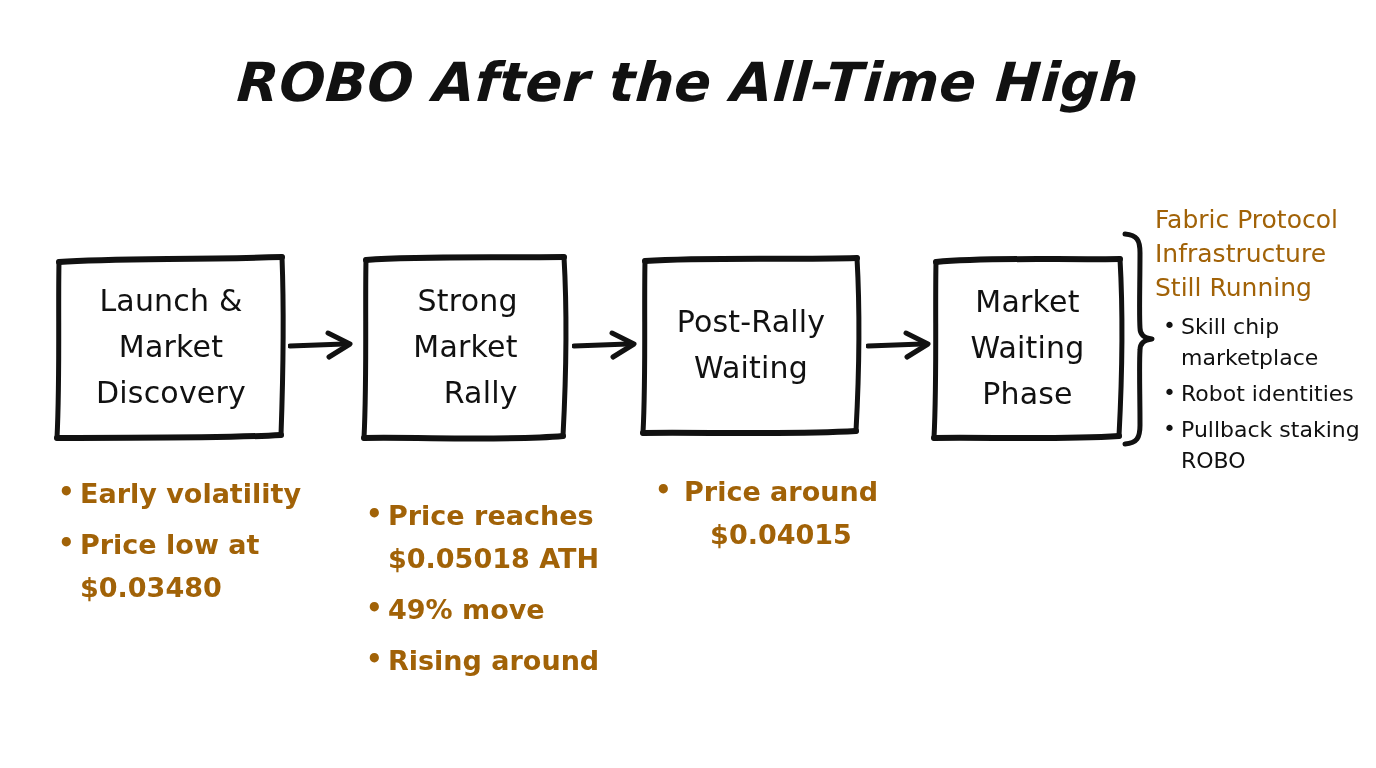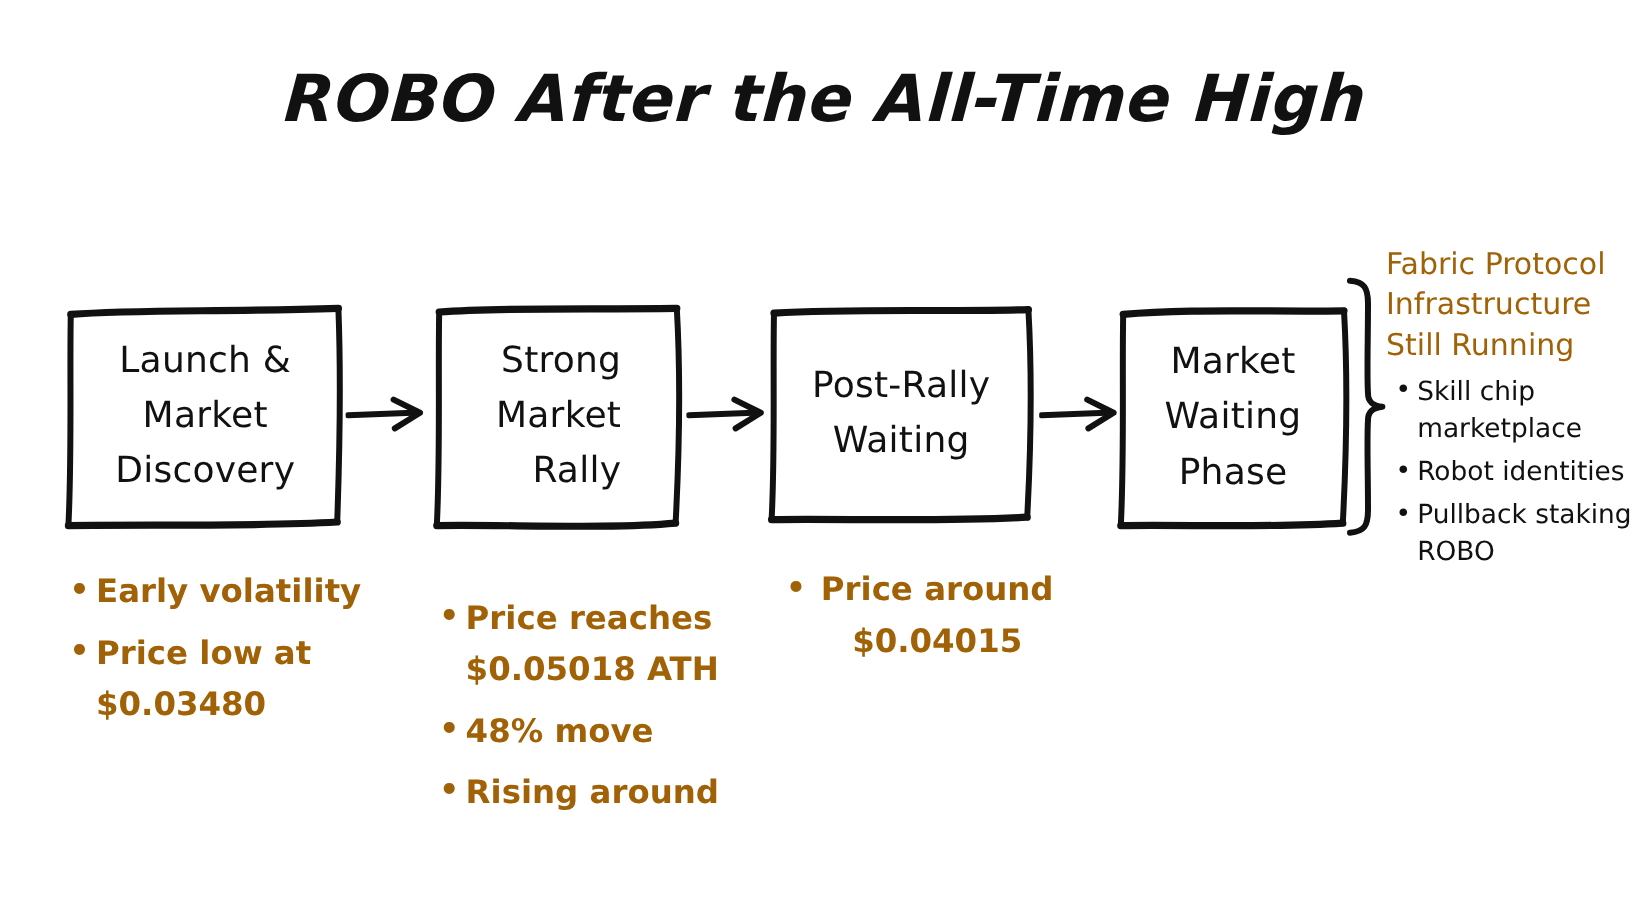--- a/index.html
+++ b/index.html
@@ -228,21 +228,21 @@
 Phase</span>
   </div>
 
   <div class="bullets" id="col1">
     <div class="bullet">Early volatility</div>
     <div class="bullet">Price low at $0.03480</div>
   </div>
 
   <div class="bullets" id="col2">
     <div class="bullet">Price reaches $0.05018 ATH</div>
-    <div class="bullet">48% move</div>
+    <div class="bullet">49% move</div>
     <div class="bullet">Rising around</div>
   </div>
 
   <div class="bullets" id="col3">
     <div class="bullet">Price around $0.04015</div>
   </div>
 
 
   <svg id="brace" viewBox="0 0 34 216" preserveAspectRatio="none">
     <path d="M4,3 C16,4 19,9 19,22 C19,52 18,82 19,97 C19,104 23,107 31,108

